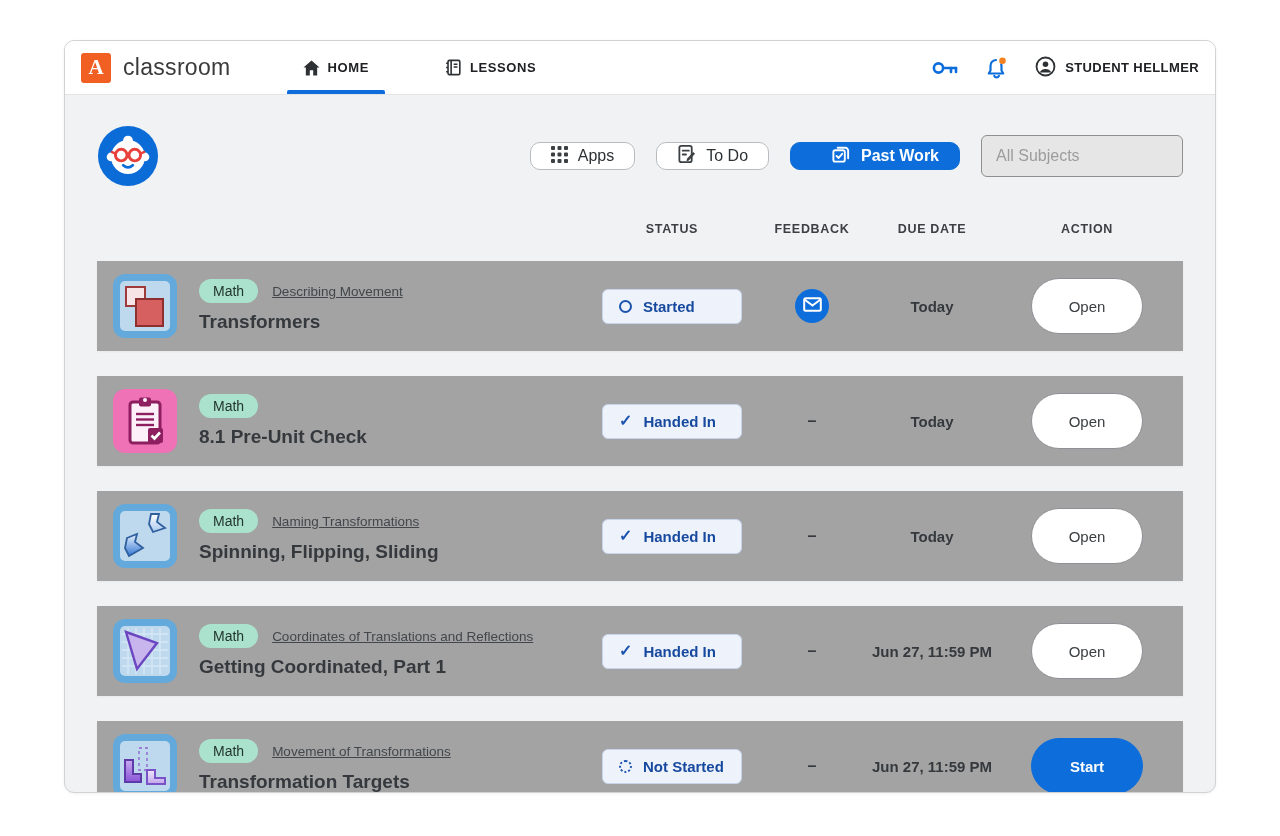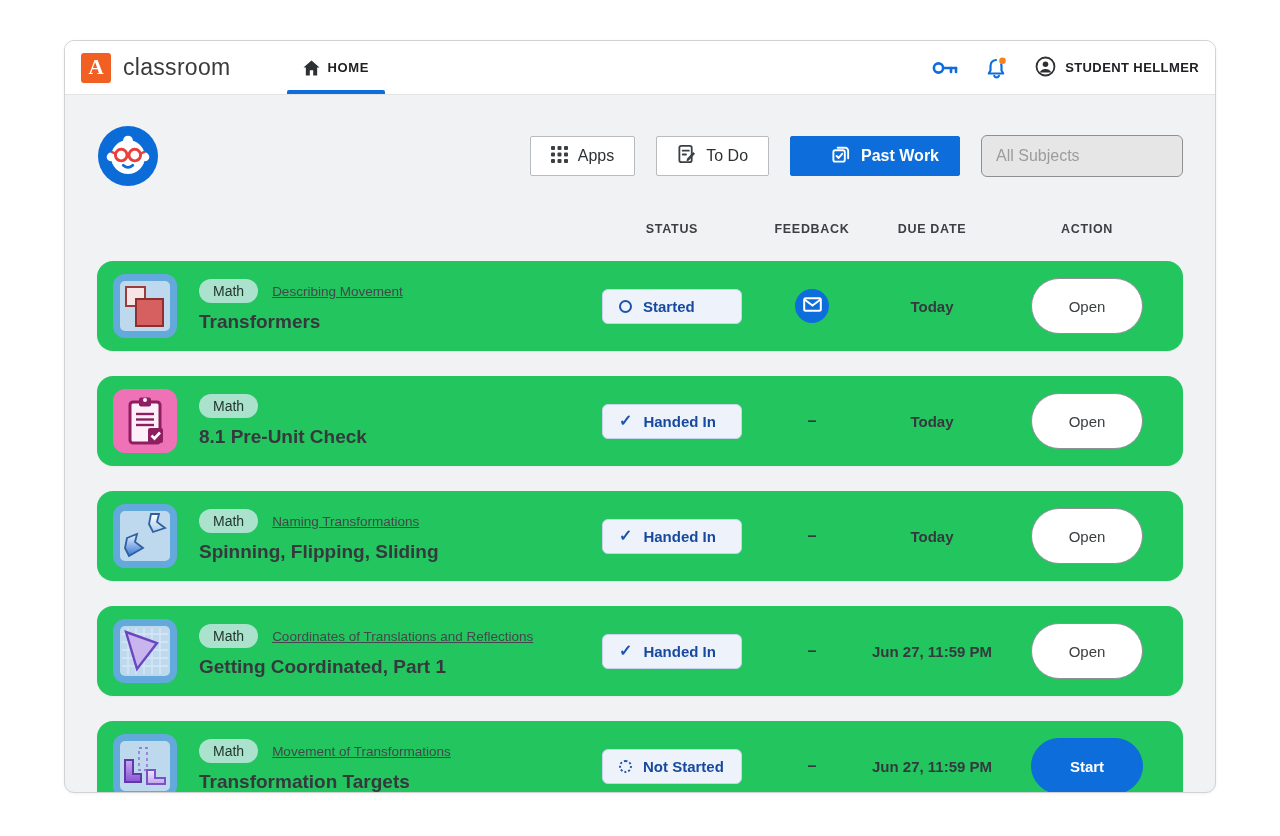--- a/index.html
+++ b/index.html
@@ -40,22 +40,22 @@
   .icon-btn { display:flex; align-items:center; cursor:pointer; position:relative; }
   .account { display:flex; align-items:center; gap:9px; font-size:13px; font-weight:700; letter-spacing:0.4px; color:#202124; cursor:pointer; }
 
   
   .content { padding:30px 32px 0 32px; }
 
   .hero { display:flex; align-items:center; }
   .avatar { width:62px; height:62px; }
   .toolbar { margin-left:auto; display:flex; align-items:center; gap:21px; }
   .tool-btn {
-    height:40px; padding:0 20px; background:#fff; border:1px solid #b9bcbf;
-    border-radius:2px; display:flex; align-items:center; gap:10px;
+    height:28px; padding:0 20px; background:#fff; border:1px solid #b9bcbf;
+    border-radius:10px; display:flex; align-items:center; gap:10px;
     font-size:16px; color:#2d3134; cursor:pointer; font-family:inherit;
   }
   .tool-btn.primary {
     background:#0d6edb; border-color:#0d6edb; color:#fff; font-weight:700;padding-left:40px;
   }
   .subject-select {
     width:202px; height:42px; background:#e6e6e6; border:1.5px solid #8f8f8f;
     border-radius:6px; display:flex; align-items:center; padding:0 14px;
     font-size:16px; color:#9c9c9c; cursor:default;
   }
@@ -66,21 +66,21 @@
     grid-template-columns:64px 1fr 190px 90px 150px 160px;
     align-items:center;
   }
   .table-head { margin-top:35px; padding:0 16px; }
   .head-label {
     font-size:12.5px; font-weight:700; letter-spacing:0.7px; color:#3c4043;
     text-align:center;
   }
 
   .card {
-    background:#22c55e; border-radius:16px; height:90px; margin-top:25px;
+    background:#a3a3a3; border-radius:0; height:90px; margin-top:25px;
     padding:0 16px; box-shadow:0 1px 2px rgba(0,0,0,0.04);
   }
   .card:first-of-type { margin-top:26px; }
 
   .thumb { width:64px; height:64px; }
   .thumb svg { display:block; }
 
   .info { padding-left:22px; }
   .meta { display:flex; align-items:center; gap:14px; }
   .pill {
@@ -133,20 +133,34 @@
     </div>
 
     <div class="nav">
       <div class="tab active">
         <span>
           <svg width="17" height="16" viewBox="0 0 18 16">
               <path d="M9 0 L0.5 7.5 H3 V16 H7.2 V10.5 H10.8 V16 H15 V7.5 H17.5 Z" fill="#2d3134"></path>
             </svg>
         </span>
         <span>HOME</span>
+      </div>
+      <div class="tab">
+        <span>
+          <svg width="17" height="17" viewBox="0 0 18 18" fill="none" stroke="#2d3134" stroke-width="1.7">
+            <rect x="3.2" y="1.5" width="12.5" height="15" rx="1.5"></rect>
+            <line x1="6.5" y1="1.5" x2="6.5" y2="16.5"></line>
+            <line x1="9.2" y1="5.5" x2="13.2" y2="5.5"></line>
+            <line x1="9.2" y1="8.5" x2="13.2" y2="8.5"></line>
+            <line x1="1.2" y1="4.5" x2="3.2" y2="4.5"></line>
+            <line x1="1.2" y1="9" x2="3.2" y2="9"></line>
+            <line x1="1.2" y1="13.5" x2="3.2" y2="13.5"></line>
+          </svg>
+        </span>
+        <span>LESSONS</span>
       </div>
     </div>
 
     <div class="topbar-right">
       <div class="icon-btn">
         <svg width="27" height="16" viewBox="0 0 27 16" fill="none" stroke="#0d6edb" stroke-width="2.6" stroke-linecap="round">
           <circle cx="6.5" cy="8" r="4.6"></circle>
           <line x1="11.4" y1="8" x2="24" y2="8"></line>
           <line x1="19" y1="8" x2="19" y2="12"></line>
           <line x1="24" y1="8" x2="24" y2="12"></line>

